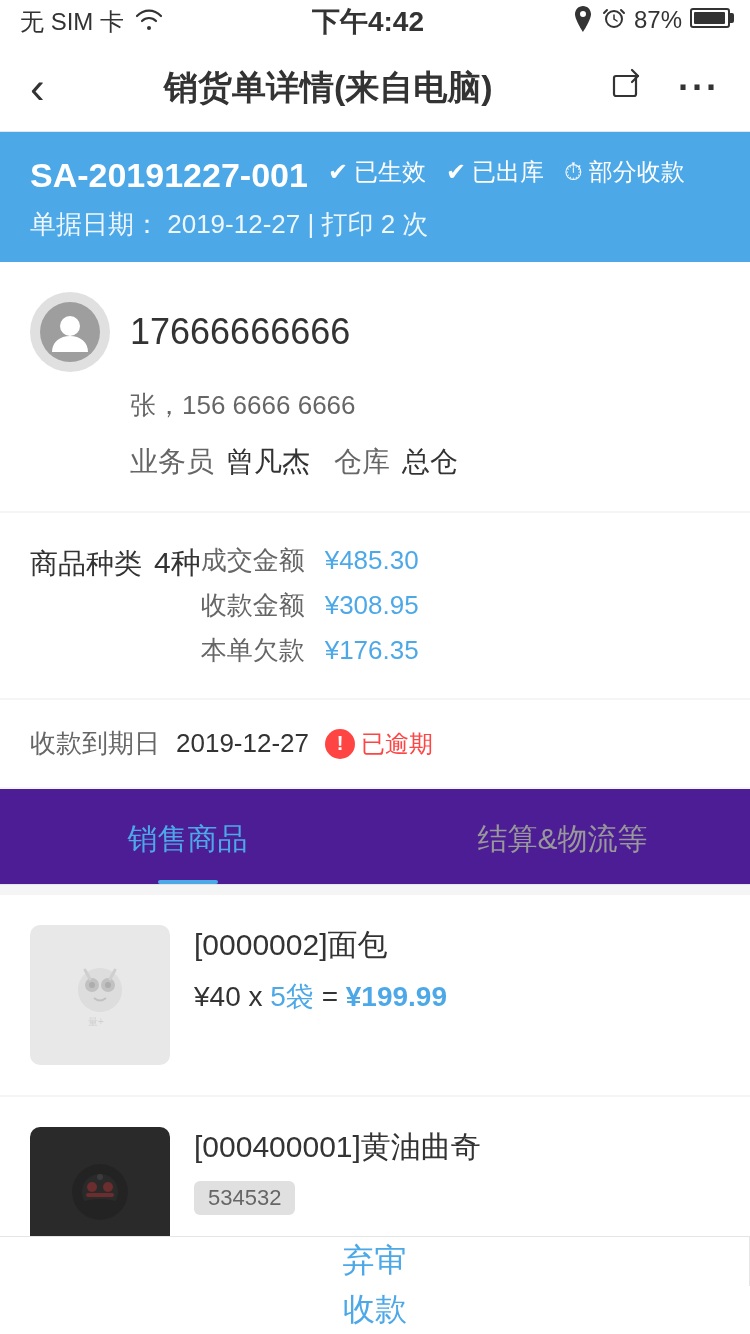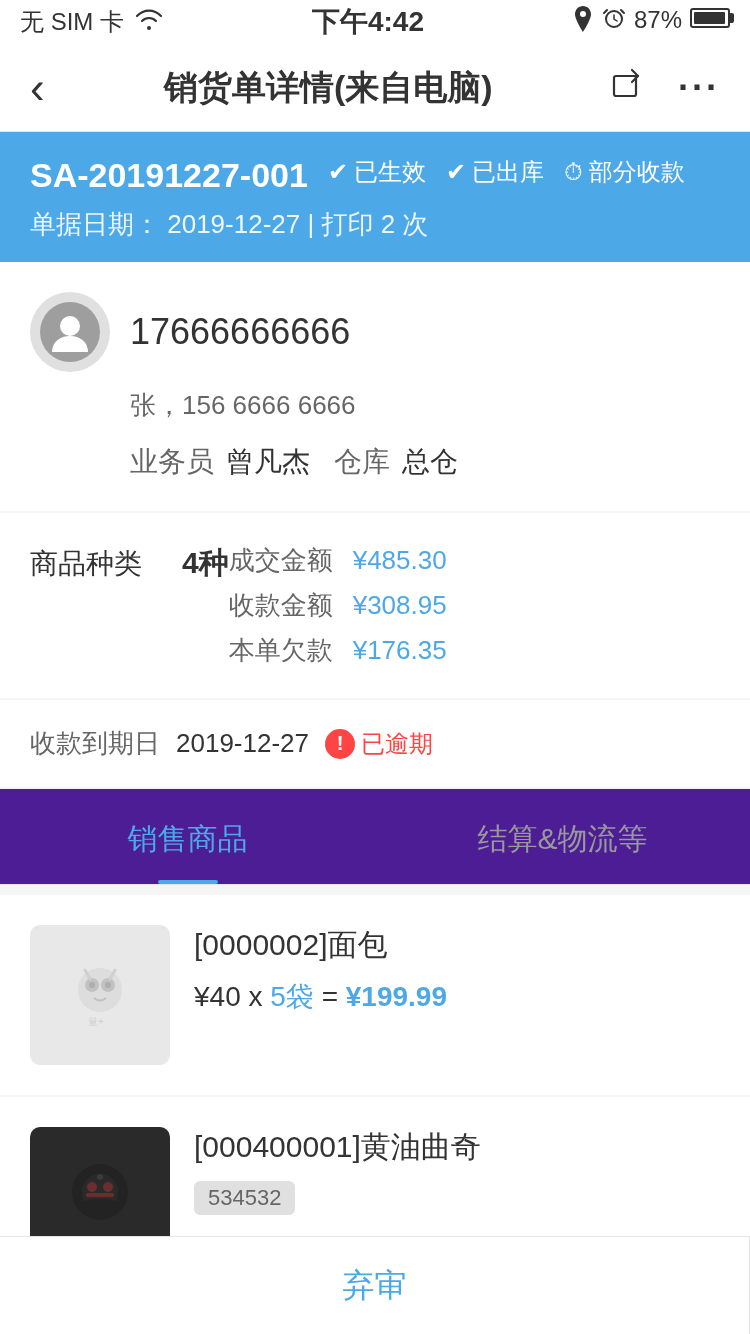--- a/index.html
+++ b/index.html
@@ -126,21 +126,21 @@
     
     .stats-section {
       background: #fff;
       padding: 30px;
       margin-bottom: 2px;
       display: flex;
       justify-content: flex-start;
       align-items: flex-start;
     }
     .stats-left { font-size: 28px; color: #333; display: flex; align-items: center; gap: 12px; }
-    .stats-count { font-size: 30px; font-weight: 700; margin-left: 28px; }
+    .stats-count { font-size: 30px; font-weight: 400; }
     .stats-right { display: flex; flex-direction: column; gap: 10px; text-align: right; }
     .stat-row { display: flex; justify-content: flex-end; align-items: center; gap: 20px; font-size: 26px; }
     .stat-label { color: #666; }
     .stat-value { color: #4DA8E8; font-weight: 500; }
 
     
     .due-section {
       background: #fff;
       padding: 26px 30px;
       margin-bottom: 2px;
@@ -482,13 +482,16 @@
   </div>
 
 </div>
 
 <div style="height: 100px;"></div>
 
 <div class="bottom-bar">
   <div class="bottom-btn">
     <span>弃审</span>
   </div>
+  <div class="bottom-btn">
+    <span>收款</span>
+  </div>
 </div>
 
 </body></html>

